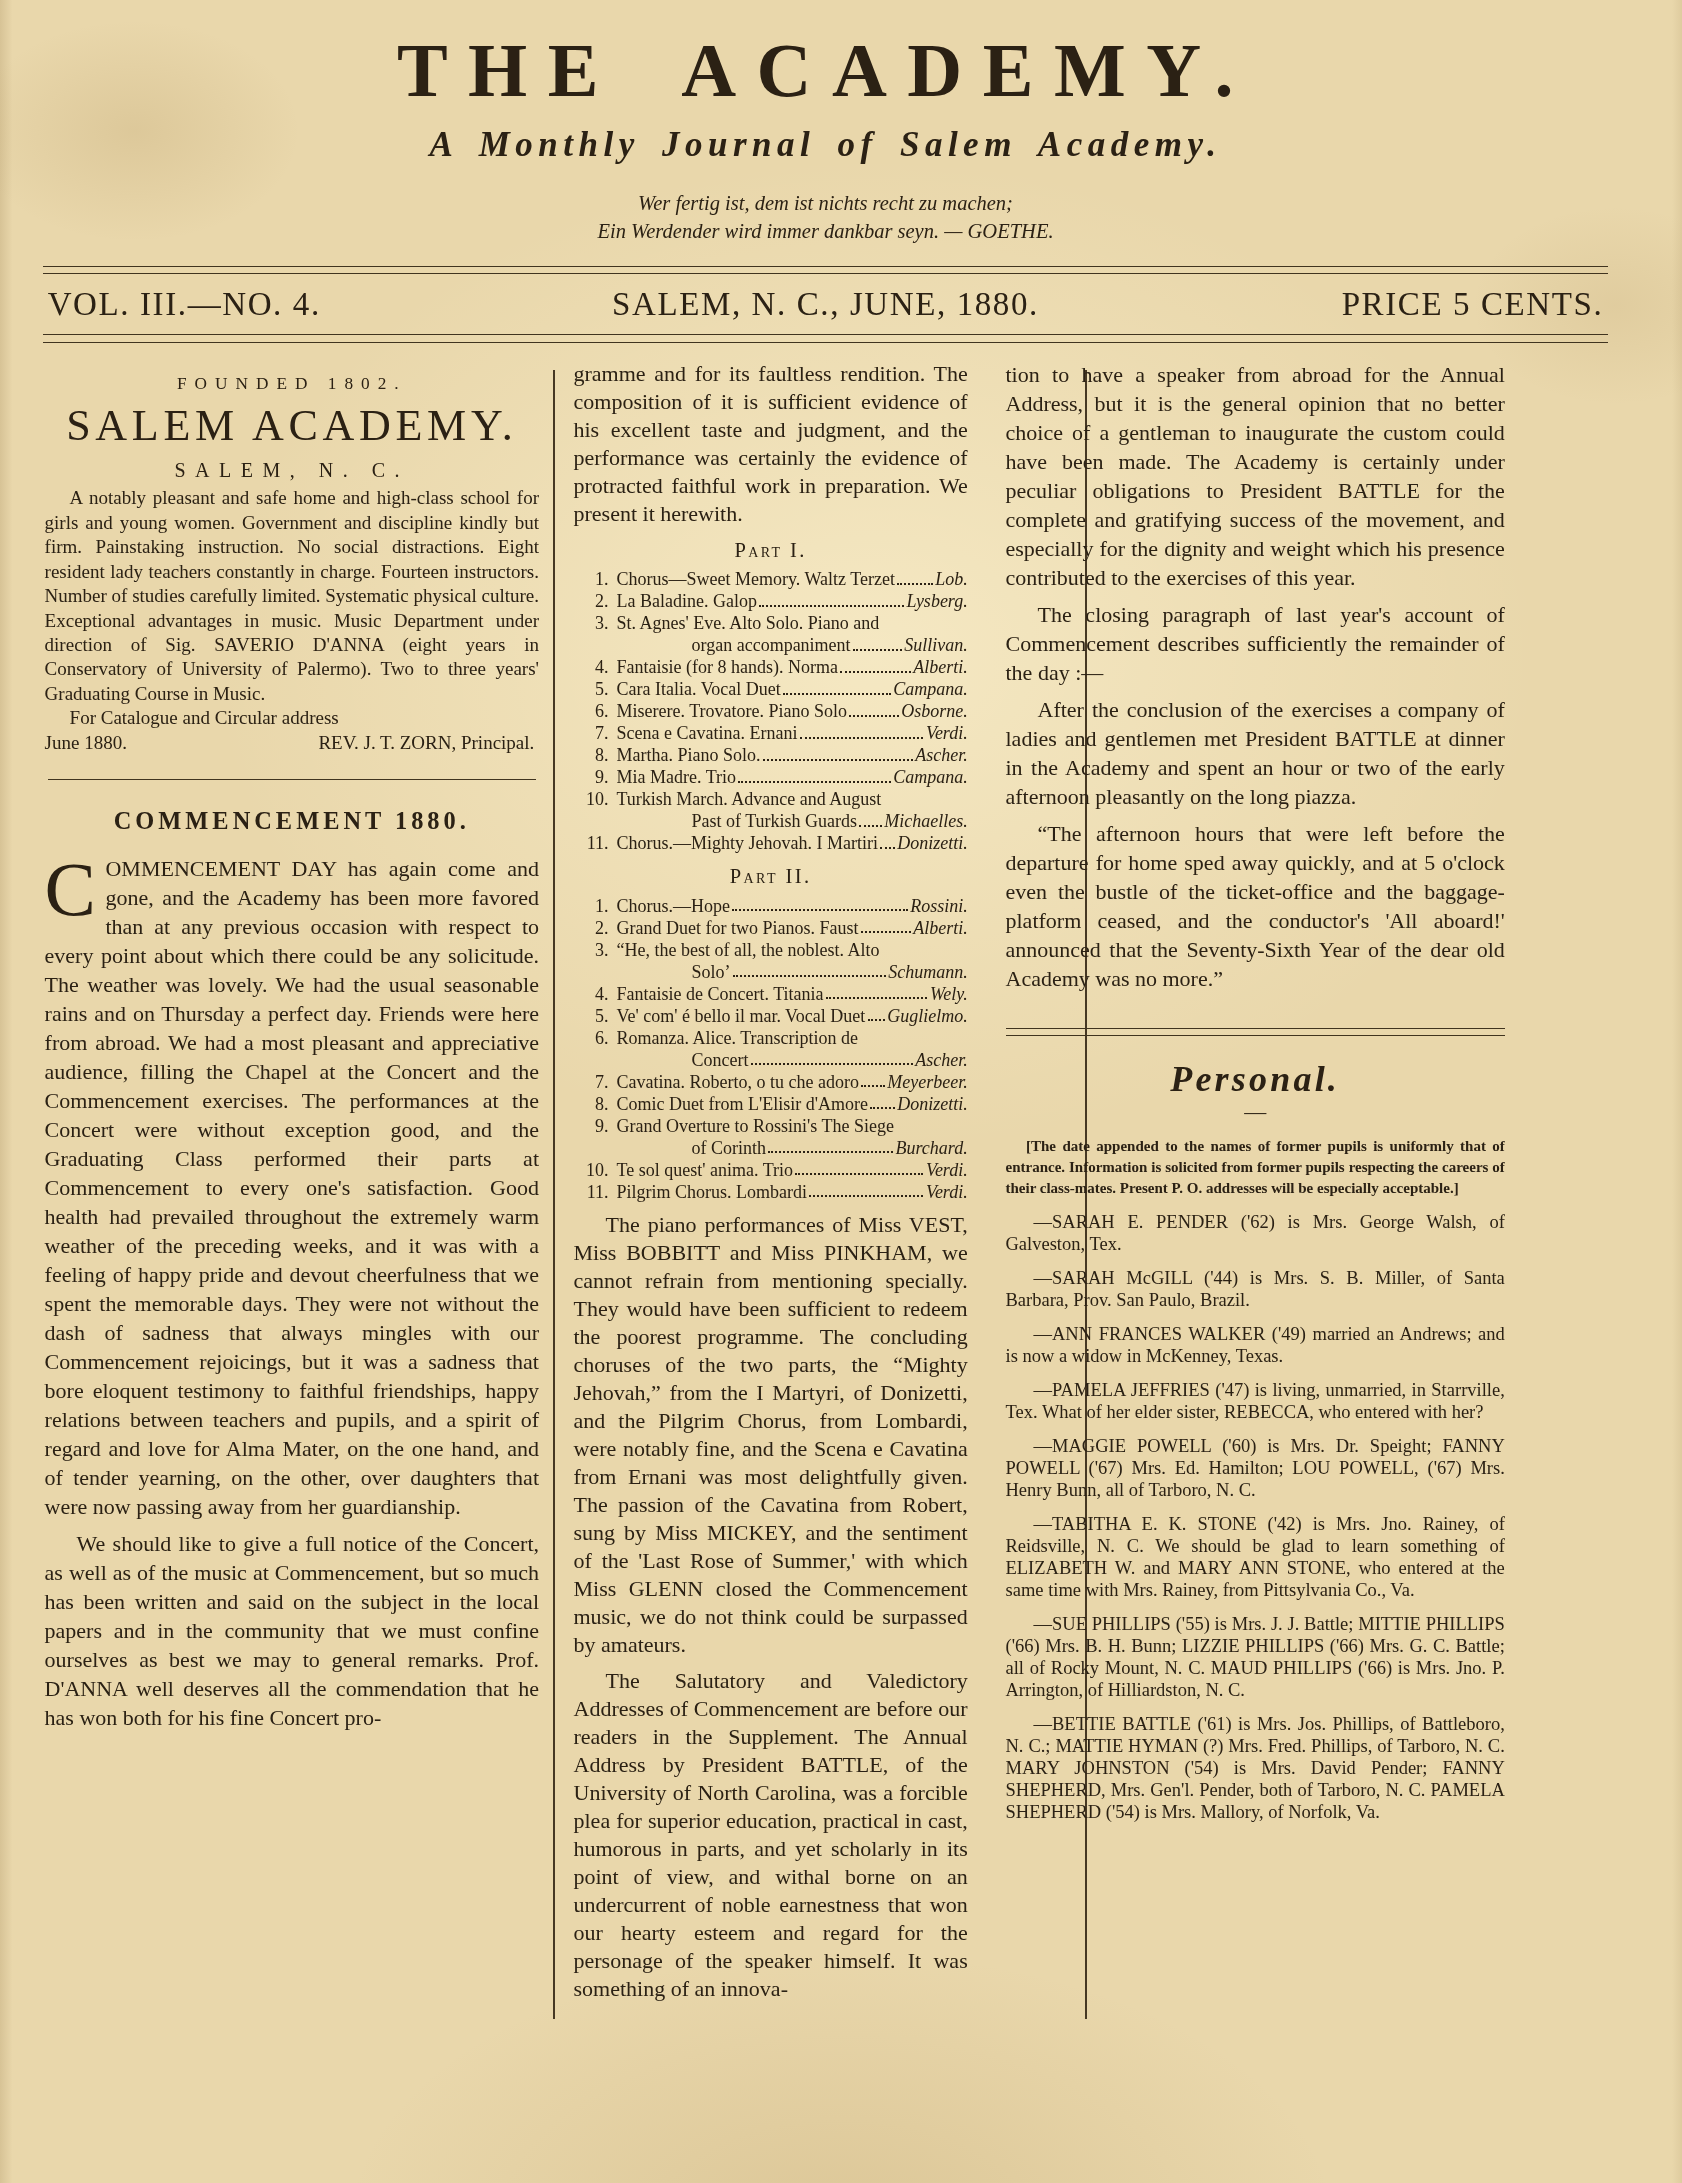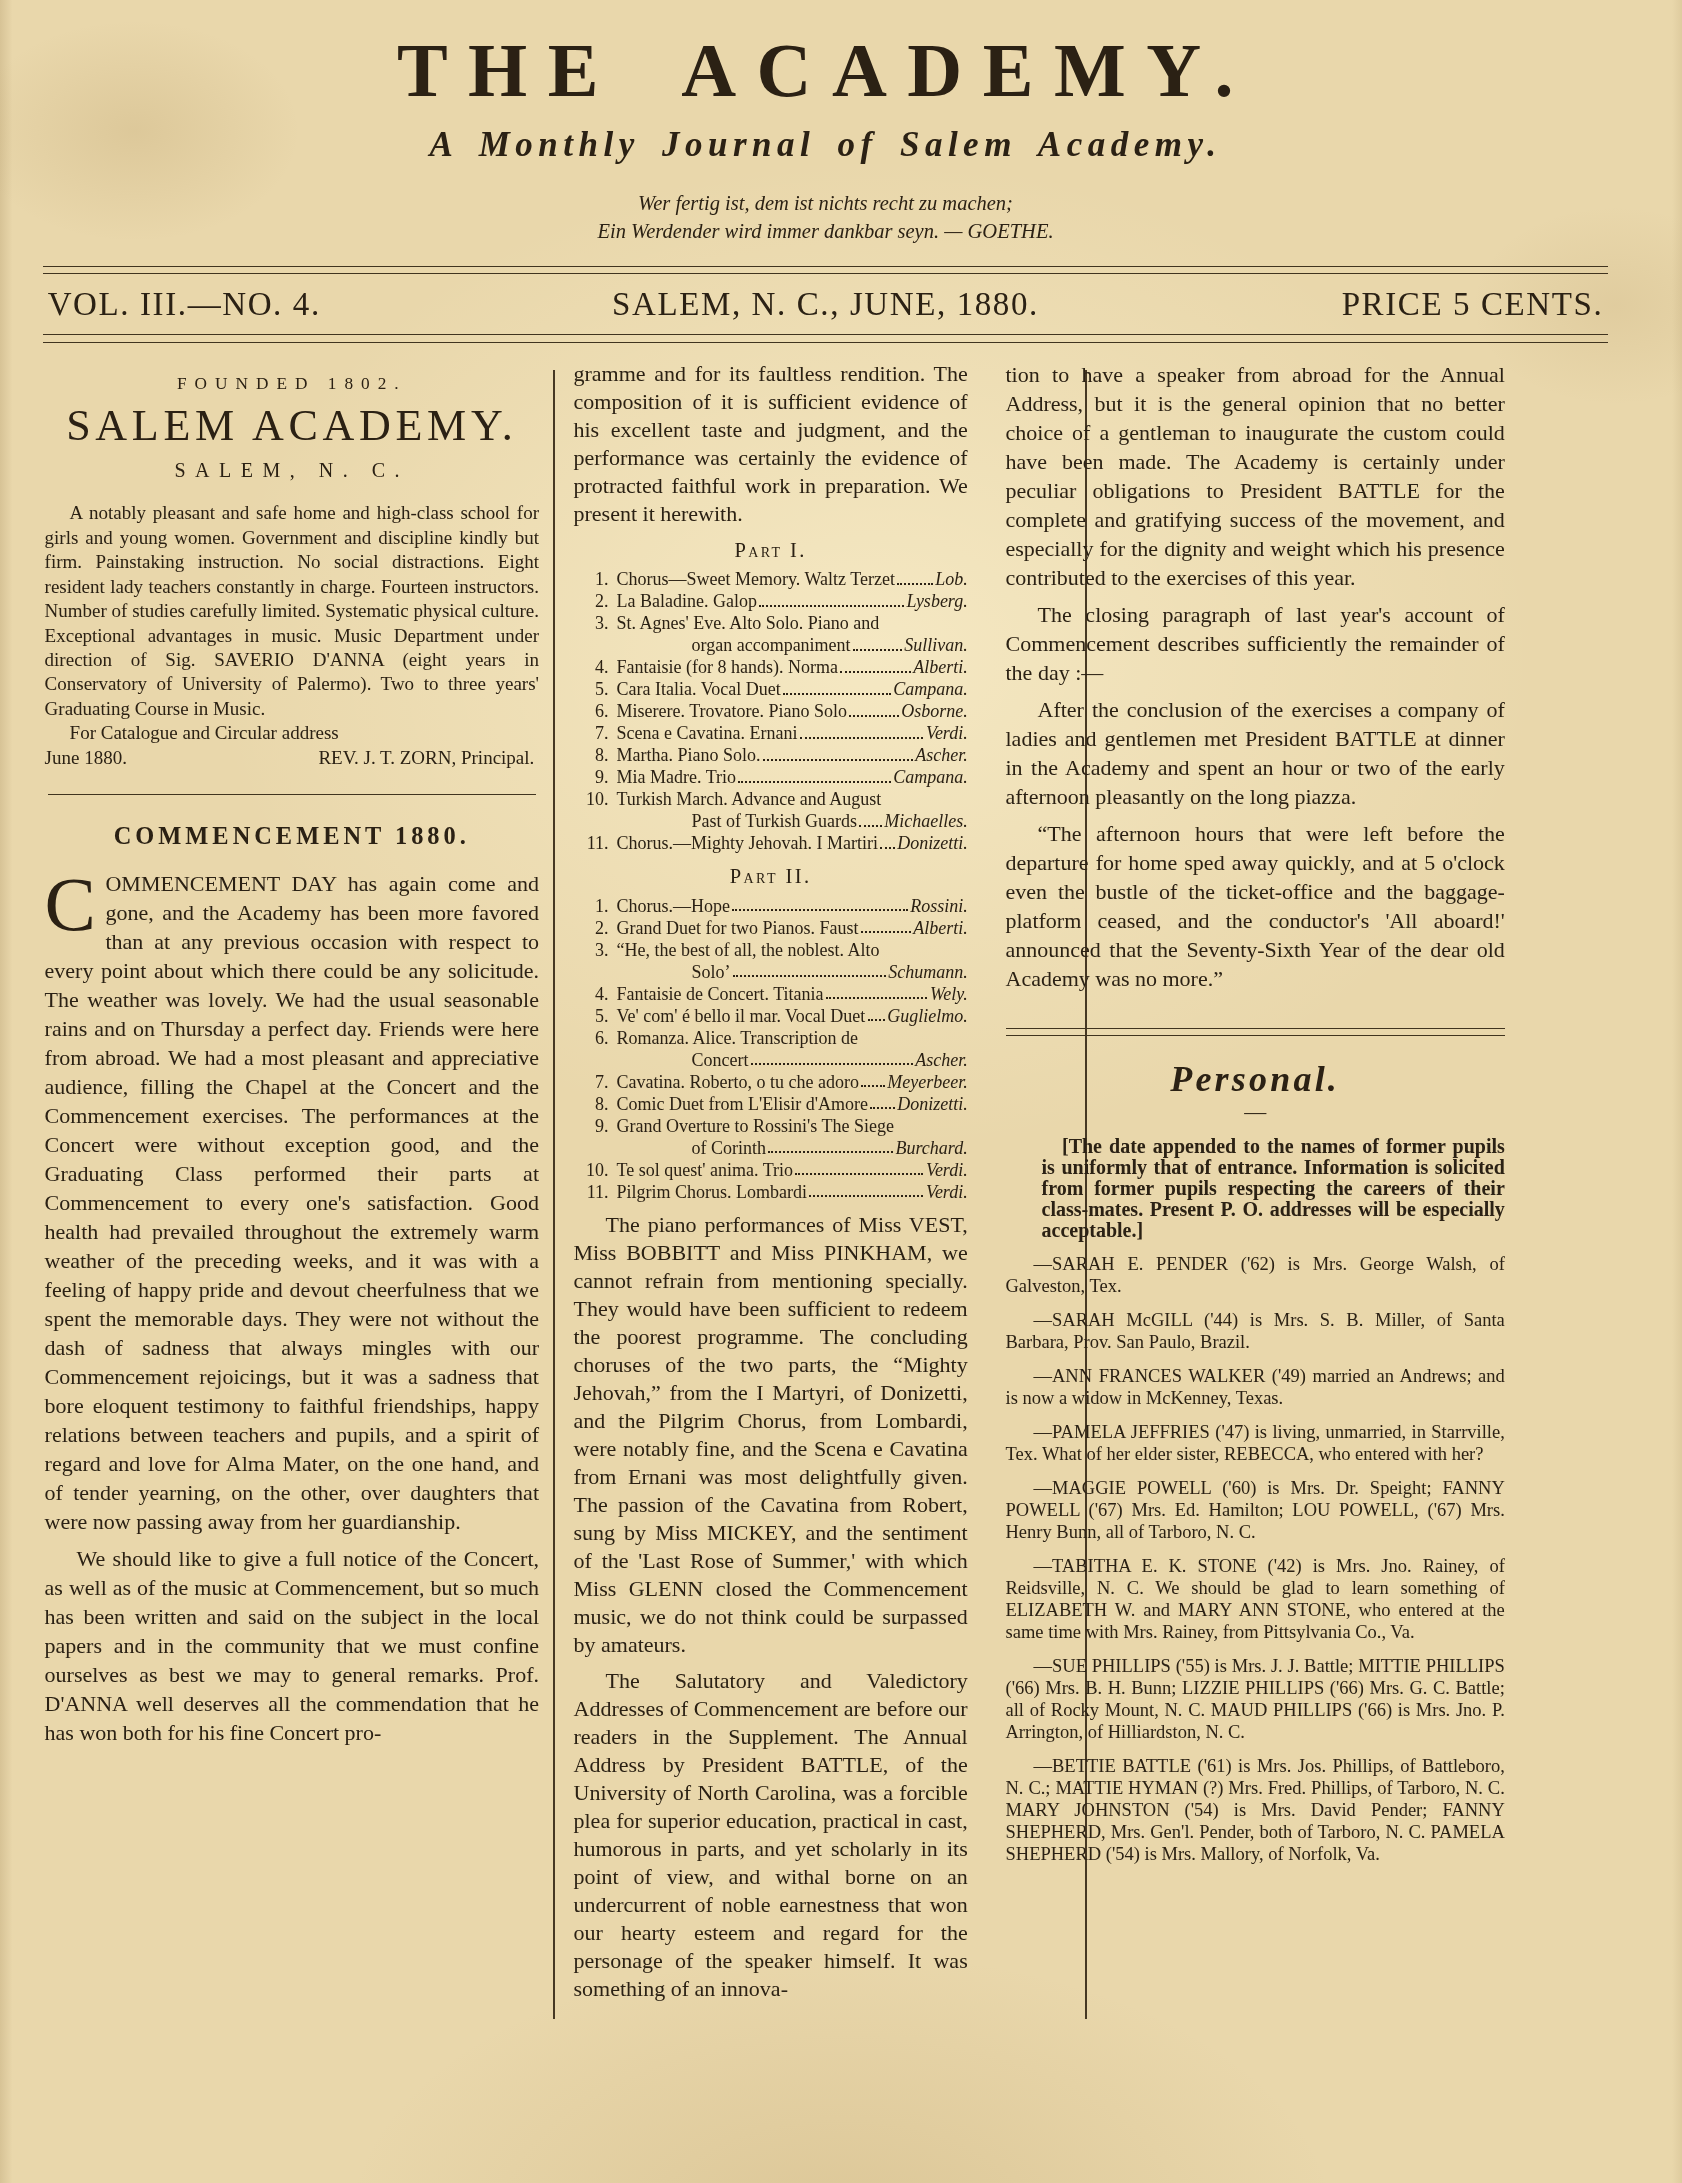--- a/index.html
+++ b/index.html
@@ -54,21 +54,21 @@
   p.cont{text-indent:0;margin-top:6.3px;}
   p.dropcap{margin-top:3.2px;}
   p.dropcap::first-letter{
     float:left;font-size:77px;line-height:58px;padding:6.3px 9.5px 0 0;
   }
   
   .advert{padding-top:9.5px;}
   .ad-founded{text-align:center;font-size:17.3px;letter-spacing:8px;margin-top:11px;}
   .ad-name{text-align:center;font-size:44px;letter-spacing:4.7px;margin-top:6.3px;}
   .ad-loc{text-align:center;font-size:20px;letter-spacing:9.5px;margin-top:8px;}
-  .ad-body{font-size:19px;line-height:24.4px;text-indent:25px;margin-top:19px;}
+  .ad-body{font-size:19px;line-height:24.4px;text-indent:25px;margin-top:4px;}
   .ad-cat{font-size:19px;line-height:24.4px;text-indent:25px;}
   .ad-sig{display:flex;justify-content:space-between;font-size:19px;line-height:24.4px;padding-right:4.7px;}
   .rule-s{border-top:1.6px solid #40341f;margin:24px 3.2px 0 3.2px;}
   
   h2.art{
     text-align:center;font-size:24.4px;font-weight:bold;letter-spacing:4px;
     margin:27px 0 19px 0;
   }
   h3.part{
     text-align:center;font-size:20.5px;font-weight:normal;font-variant:small-caps;
@@ -82,21 +82,21 @@
   .pr .l{flex:1;min-width:9.5px;border-bottom:2px dotted #2b2114;margin:0 2.4px 5.5px 2.4px;}
   .pr .c{flex:none;font-style:italic;white-space:nowrap;}
   .pr2{padding-left:118px;}
   
   .p-rule{margin-top:35px;}
   h2.personal{
     text-align:center;font-size:36px;font-weight:bold;font-style:italic;
     letter-spacing:3.2px;margin:22px 0 0 0;
   }
   .p-dash{text-align:center;font-size:22px;line-height:20.5px;margin-top:1.6px;}
-  p.note{font-size:20px;line-height:21px;font-weight:bold;margin-top:14px;text-indent:20.5px;margin-left:36px;}
+  p.note{font-size:15px;line-height:21px;font-weight:bold;margin-top:14px;text-indent:20.5px;}
   p.pers{font-size:18.5px;line-height:22px;text-indent:28px;margin-top:12px;}
 </style>
 </head>
 <body>
 
 <div class="page">
   <div class="vrule vr1"></div>
   <div class="vrule vr2"></div>
 
   <div class="content">

